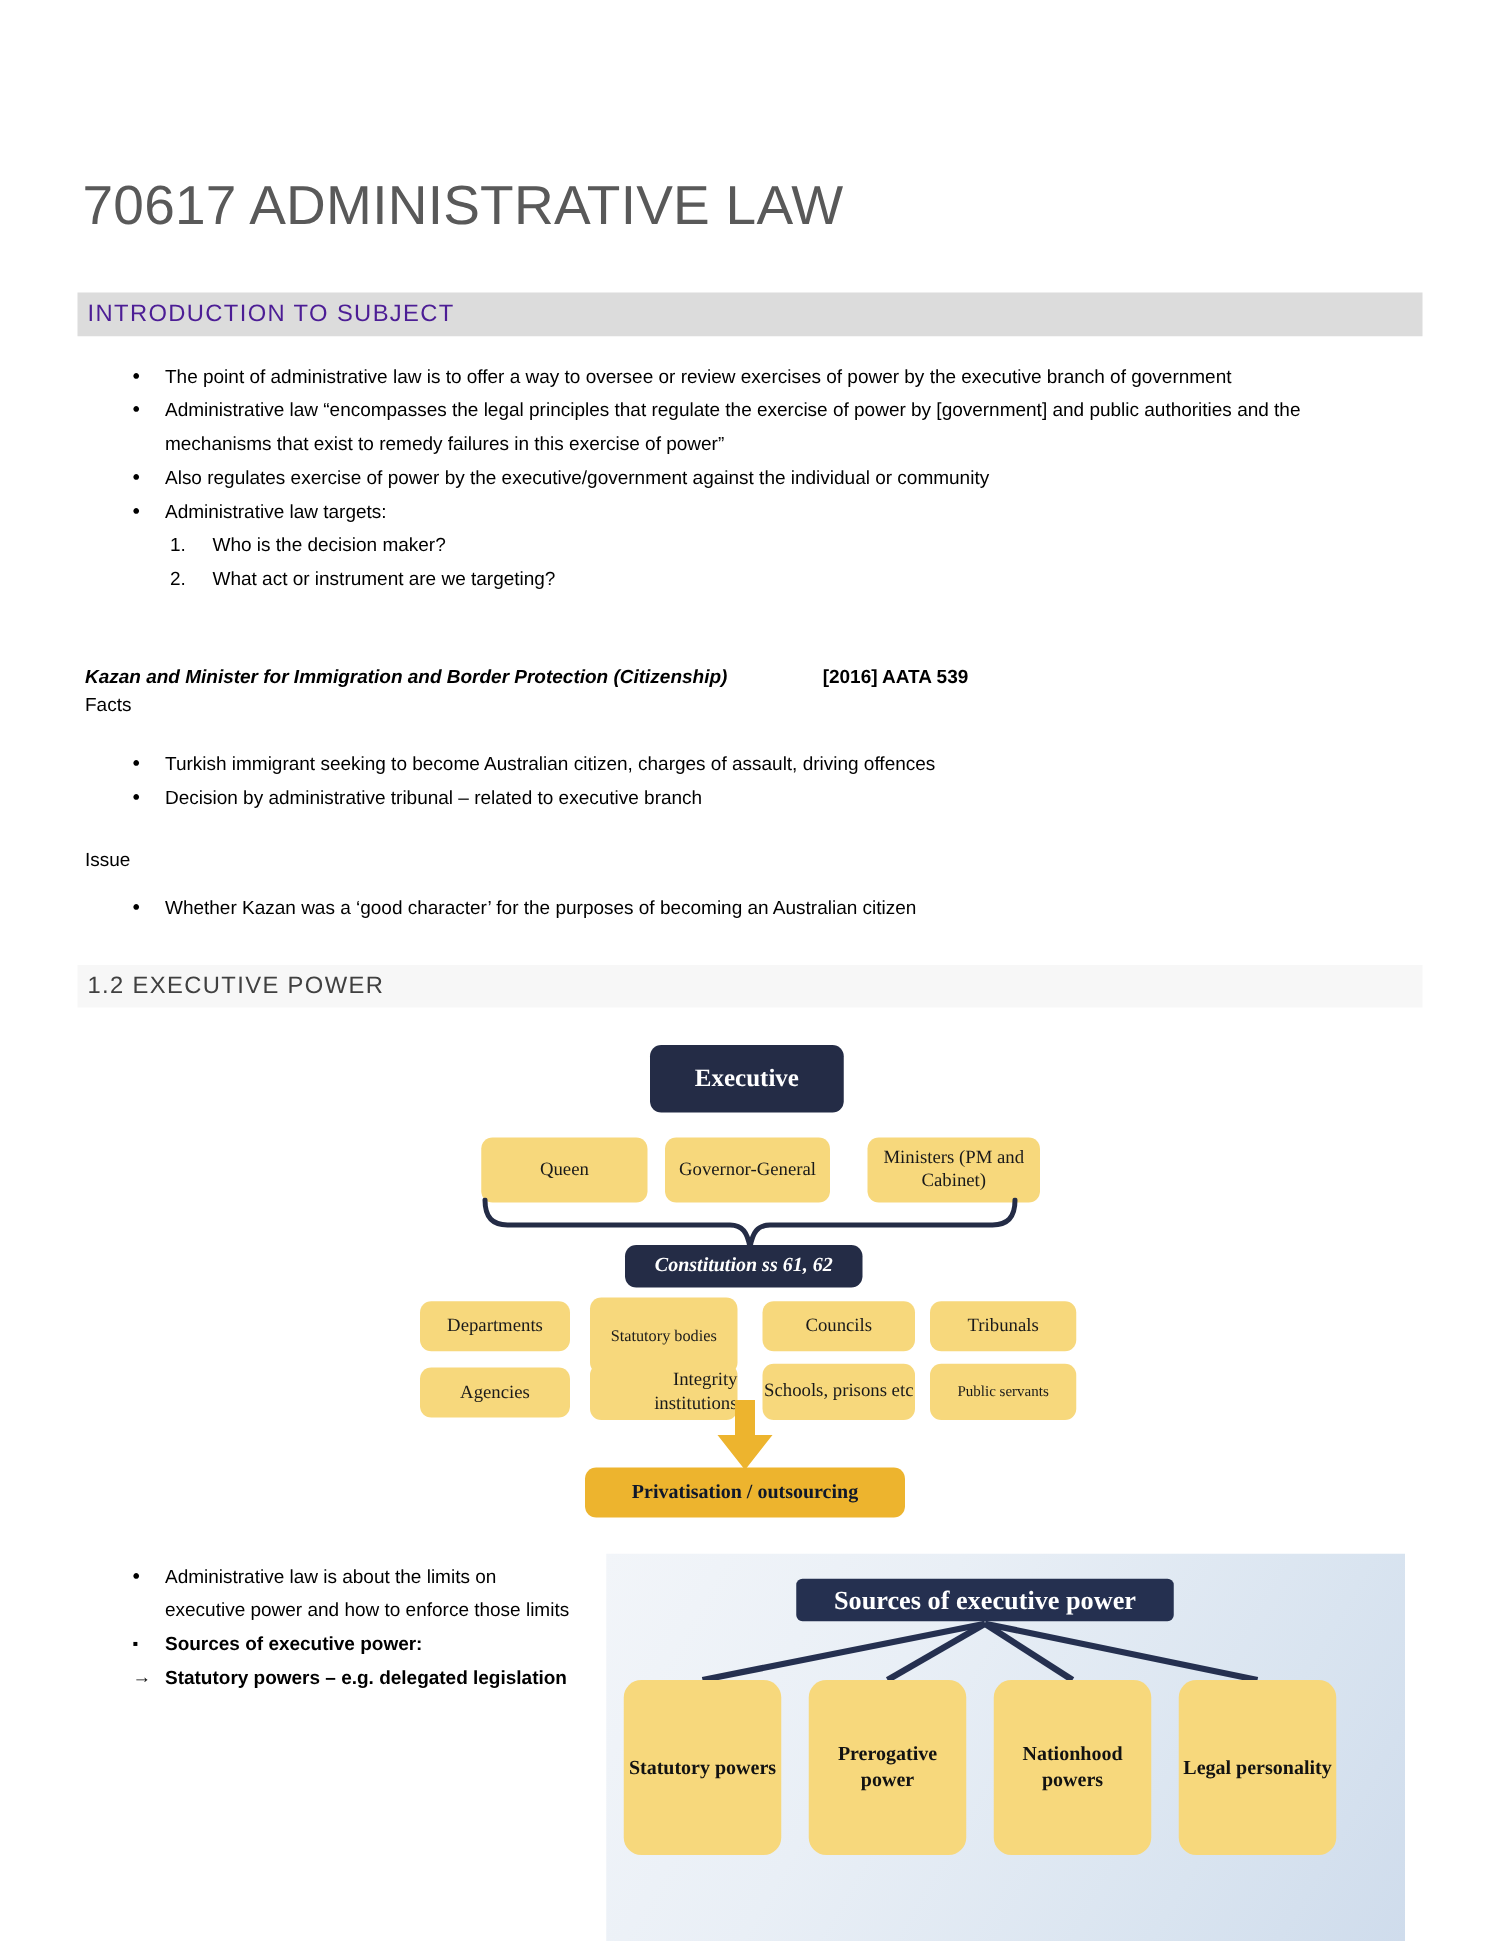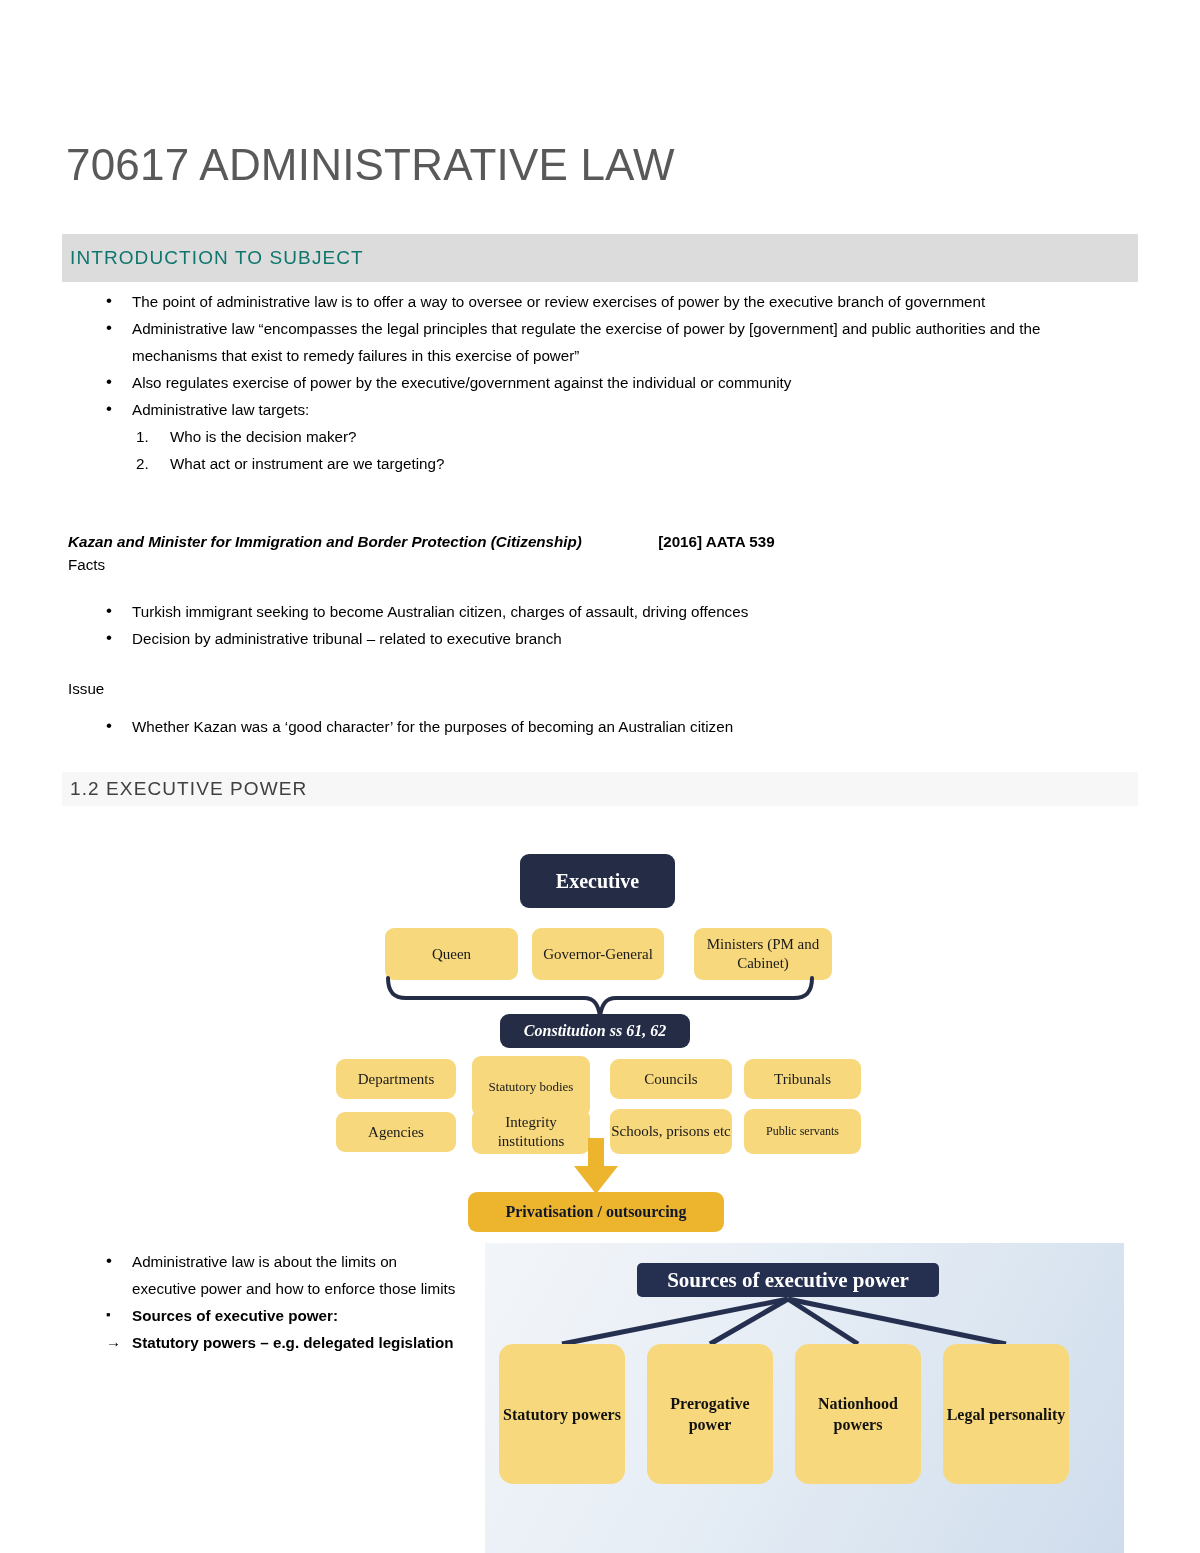--- a/index.html
+++ b/index.html
@@ -23,24 +23,24 @@
     white-space:nowrap;
   }
 
   
   .sec-bar{
     position:absolute;
     display:flex;align-items:center;
     box-sizing:border-box;
   }
   .sec-bar-1{
-    left:62px;top:234px;width:1076px;height:48px;
+    left:62px;top:234px;width:1076px;height:35px;
     background:#dcdcdc;
     padding-left:8px;
-    color:#0f766e;
+    color:#4c1d95;
     font-size:19px;
     letter-spacing:1.1px;
   }
   .sec-bar-2{
     left:62px;top:772px;width:1076px;height:34px;
     background:#f7f7f7;
     padding-left:8px;
     color:#404040;
     font-size:19px;
     letter-spacing:1.1px;
@@ -72,21 +72,21 @@
     font-size:15.2px;
   }
 
   .case-title{
     font-style:italic;font-weight:bold;font-size:15.2px;
   }
   .case-cite{font-weight:bold;font-style:normal;font-size:15.2px;margin-left:36px;}
   .plain-label{font-size:15.2px;line-height:27px;}
 
   
-  .fig1{position:absolute;left:320px;top:854px;width:580px;height:390px;}
+  .fig1{position:absolute;left:320px;top:836px;width:580px;height:390px;}
   .node{
     position:absolute;
     box-sizing:border-box;
     display:flex;align-items:center;justify-content:center;
     text-align:center;
     font-family:"Liberation Serif", serif;
     border-radius:9px;
   }
   .node.navy{
     background:#242c46;color:#ffffff;font-weight:bold;
@@ -102,21 +102,21 @@
   .n-gg{left:212px;top:74px;width:132px;height:52px;font-size:15px;line-height:19px;}
   .n-min{left:358px;top:74px;width:138px;height:52px;font-size:15px;line-height:19px;margin-left:16px;}
   .n-const{left:180px;top:160px;width:190px;height:34px;font-size:16px;font-style:italic;font-weight:bold;}
 
   .n-dep{left:16px;top:205px;width:120px;height:40px;font-size:15px;}
   .n-stat{left:152px;top:202px;width:118px;height:61px;font-size:13px;line-height:19px;}
   .n-coun{left:290px;top:205px;width:122px;height:40px;font-size:15px;}
   .n-trib{left:424px;top:205px;width:117px;height:40px;font-size:15px;}
 
   .n-agen{left:16px;top:258px;width:120px;height:40px;font-size:15px;}
-  .n-integ{left:152px;top:255px;width:118px;height:45px;font-size:15px;line-height:19px;}
+  .n-integ{left:152px;top:255px;width:118px;height:45px;font-size:15px;line-height:19px;text-align:right;}
   .n-sch{left:290px;top:255px;width:122px;height:45px;font-size:15px;line-height:19px;}
   .n-pub{left:424px;top:255px;width:117px;height:45px;font-size:12px;line-height:19px;text-align:right;}
 
   .n-priv{left:148px;top:338px;width:256px;height:40px;font-size:16px;}
 
   .brace{position:absolute;left:60px;top:122px;width:440px;height:42px;}
   .downarrow{position:absolute;left:248px;top:284px;width:56px;height:58px;}
 
   
   .fig2{

